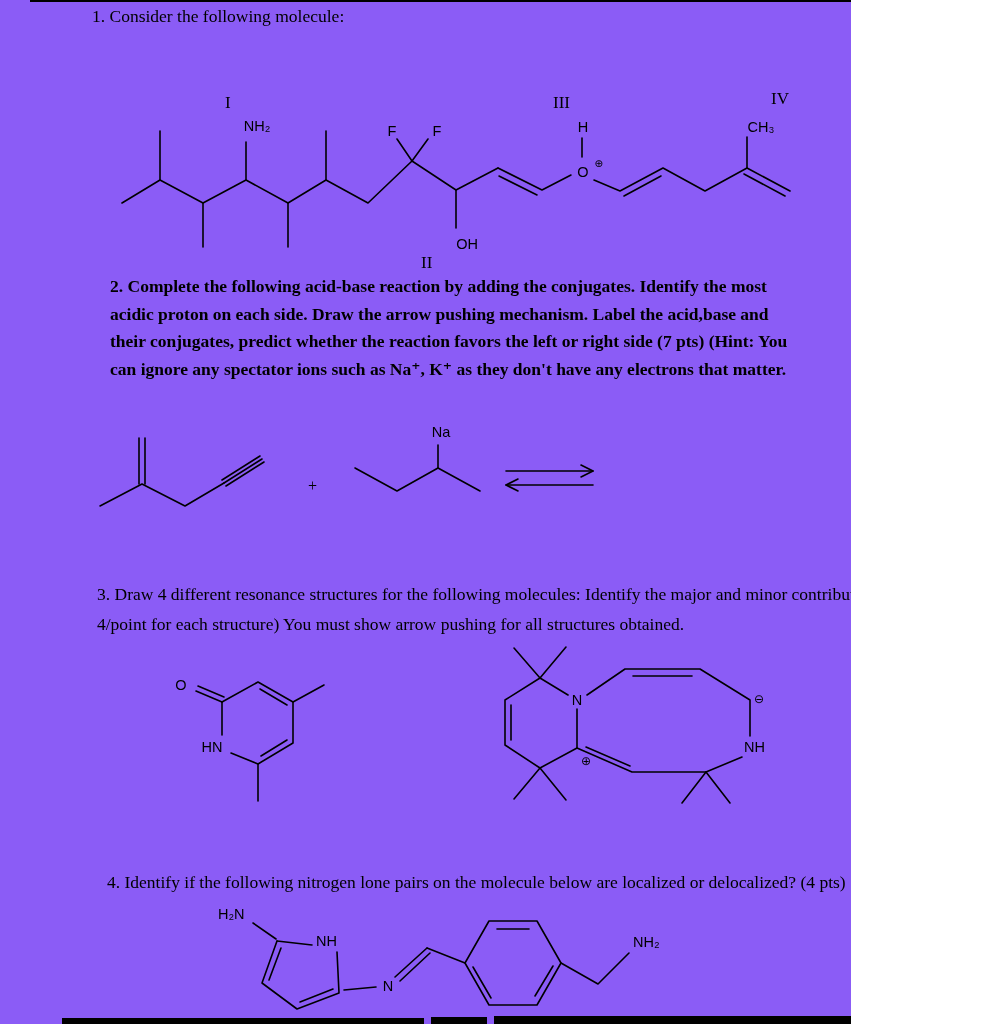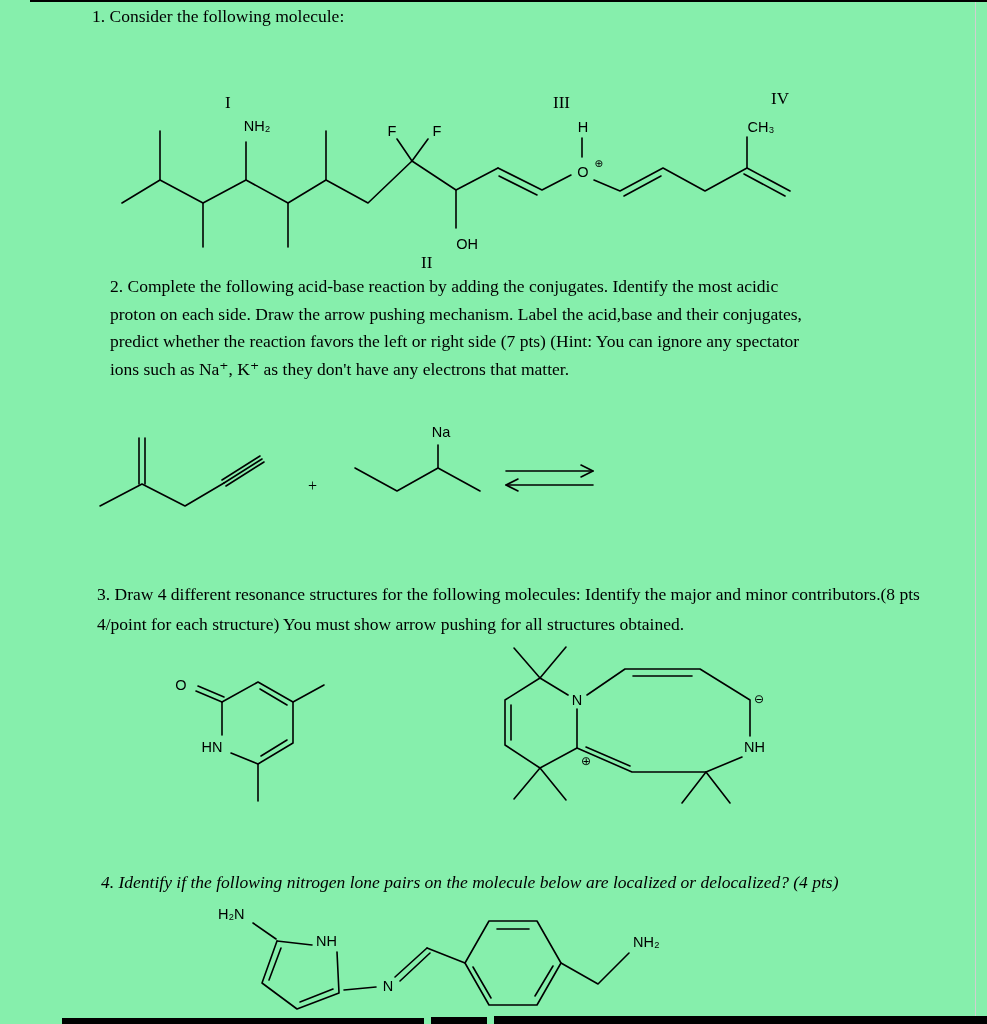--- a/index.html
+++ b/index.html
@@ -1,26 +1,26 @@
 <!DOCTYPE html>
 <html><head>
 <meta charset="utf-8">
 <style>
   * { margin:0; padding:0; box-sizing:border-box; }
   html,body { background:#ffffff; }
   .page {
-    position:relative; width:987px; height:1024px; background:#86efac;
+    position:relative; width:851px; height:1024px; background:#8b5cf6;
     overflow:hidden; color:#000;
     font-family:"Liberation Serif","DejaVu Serif",serif;
   }
   .tline { position:absolute; white-space:nowrap; font-size:17.5px; line-height:22px; }
   .para  { position:absolute; font-size:17.5px; }
-  .q2p { left:110px; top:273px; width:692px; line-height:27.5px; }
+  .q2p { left:110px; top:273px; width:692px; line-height:27.5px;font-weight:bold; }
   .q3p { left:97px;  top:579px; width:832px; line-height:30px; }
-  .q4p { left:101px; top:871px; width:880px; line-height:22.5px;font-style:italic; }
+  .q4p { left:107px; top:871px; width:880px; line-height:22.5px; }
   svg.overlay { position:absolute; left:0; top:0; }
   svg text {
     font-family:"Liberation Sans","DejaVu Sans",sans-serif;
     font-size:14.5px; fill:#000; stroke:none;
   }
   svg text.serif { font-family:"Liberation Serif","DejaVu Serif",serif; font-size:17px; }
   svg text.plus  { font-family:"Liberation Serif","DejaVu Serif",serif; font-size:16px; }
   svg text.sym   { font-size:12px; }
   svg text.symsm { font-size:10.5px; }
   .topline { position:absolute; left:30px; top:0; width:957px; height:2px; background:#000; }

